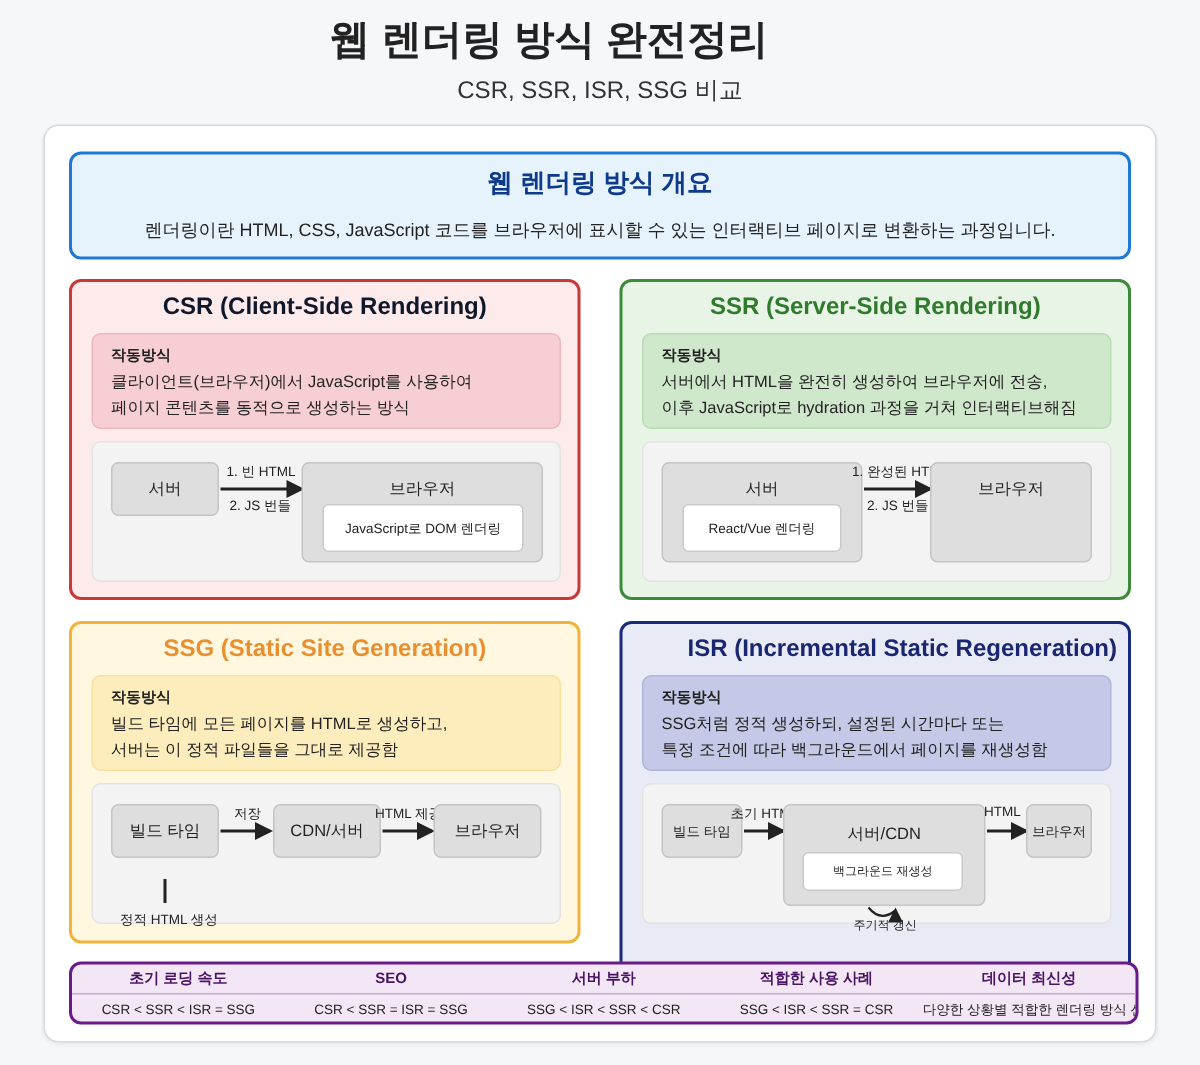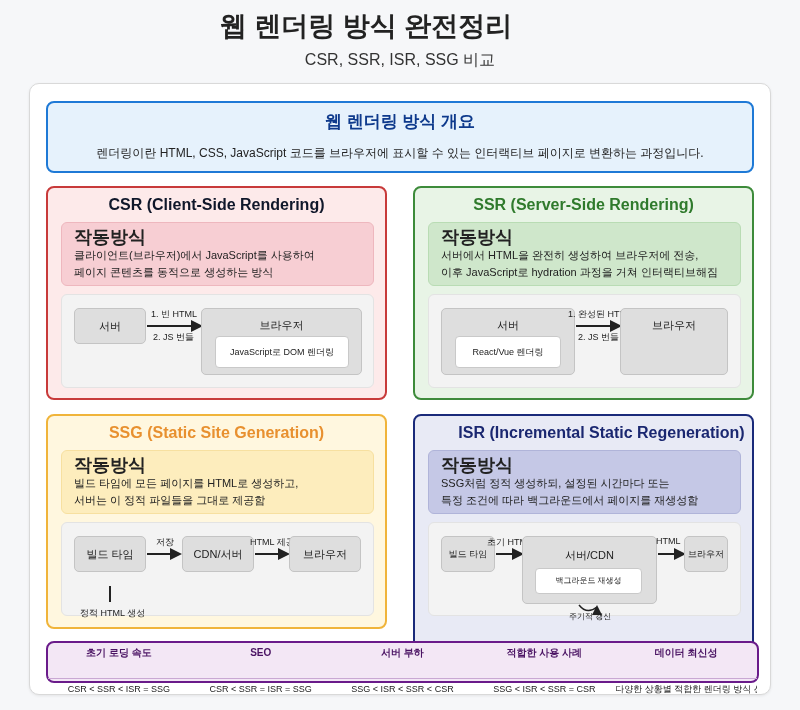--- a/index.html
+++ b/index.html
@@ -8,38 +8,38 @@
   .abs { position: absolute; }
   .title { left: 0; width: 732px; top: 8px; text-align: center; font-size: 27px; font-weight: bold; color: #222; }
   .subtitle { left: 0; width: 800px; top: 50px; text-align: center; font-size: 16px; color: #333; }
   .panel { left: 29px; top: 83px; width: 742px; height: 612px; background: #fff; border: 1px solid #d9d9d9; border-radius: 10px; box-shadow: 0 1px 3px rgba(0,0,0,0.08); }
   .overview { left: 46px; top: 101px; width: 708px; height: 72px; background: #e6f2fc; border: 2px solid #1e79d6; border-radius: 8px; text-align: center; }
   .overview h2 { font-size: 17px; color: #0e3a8c; margin-top: 7px; }
   .overview p { font-size: 12px; color: #222; margin-top: 12px; }
   .card { border: 2px solid; border-radius: 8px; }
   .card h3 { text-align: center; font-size: 16px; font-weight: bold; margin-top: 8px; }
   .how { border-radius: 6px; padding: 6px 12px; font-size: 11px; line-height: 19px; }
-  .how b { font-size: 18px; display: block; line-height: 17px; margin-bottom: 1px; }
+  .how b { font-size: 10px; display: block; line-height: 17px; margin-bottom: 1px; }
   .diag { background: #f3f3f3; border: 1px solid #e3e3e3; border-radius: 6px; }
   .box { position: absolute; background: #dedede; border: 1px solid #c4c4c4; border-radius: 5px; font-size: 11px; text-align: center; color: #222; }
   .inner { position: absolute; background: #fff; border: 1px solid #c9c9c9; border-radius: 4px; font-size: 9px; text-align: center; }
   .lbl { position: absolute; font-size: 9px; color: #222; white-space: nowrap; text-align: center; }
   .arrow { position: absolute; height: 2px; background: #222; }
   .arrow::after { content: ""; position: absolute; right: -2px; top: -5px; border-left: 12px solid #222; border-top: 6px solid transparent; border-bottom: 6px solid transparent; }
   .csr { left: 46px; top: 186px; width: 341px; height: 214px; background: #fdeaea; border-color: #c83a3a; }
   .csr h3 { color: #0f172a; }
   .ssr { left: 413px; top: 186px; width: 341px; height: 214px; background: #e8f4e6; border-color: #3d8b3a; }
   .ssr h3 { color: #2f7a2c; }
   .ssg { left: 46px; top: 414px; width: 341px; height: 215px; background: #fff7df; border-color: #f0b43a; }
   .ssg h3 { color: #e8902f; }
   .isr { left: 413px; top: 414px; width: 341px; height: 248px; background: #e8eaf5; border-color: #1a2a7a; padding-left: 36px; }
   .isr h3 { color: #1a2770; }
   .compare { left: 46px; top: 641px; width: 713px; height: 42px; background: #f3e7f5; border: 2px solid #6a1b8a; border-radius: 8px; }
   .compare .hrow, .compare .vrow { display: flex; }
-  .compare .hrow { height: 36px; border-bottom: 1px solid #c9a8d3; }
+  .compare .hrow { height: 20px; border-bottom: 1px solid #c9a8d3; }
   .compare .cell { flex: 1; text-align: center; white-space: nowrap; overflow: hidden; }
   .compare .hrow .cell { font-size: 10px; font-weight: bold; line-height: 19px; color: #4a1363; }
   .compare .vrow .cell { font-size: 9px; line-height: 20px; color: #222; }
 </style>
 </head>
 <body>
 
 <div class="abs title">웹 렌더링 방식 완전정리</div>
 <div class="abs subtitle">CSR, SSR, ISR, SSG 비교</div>
 

